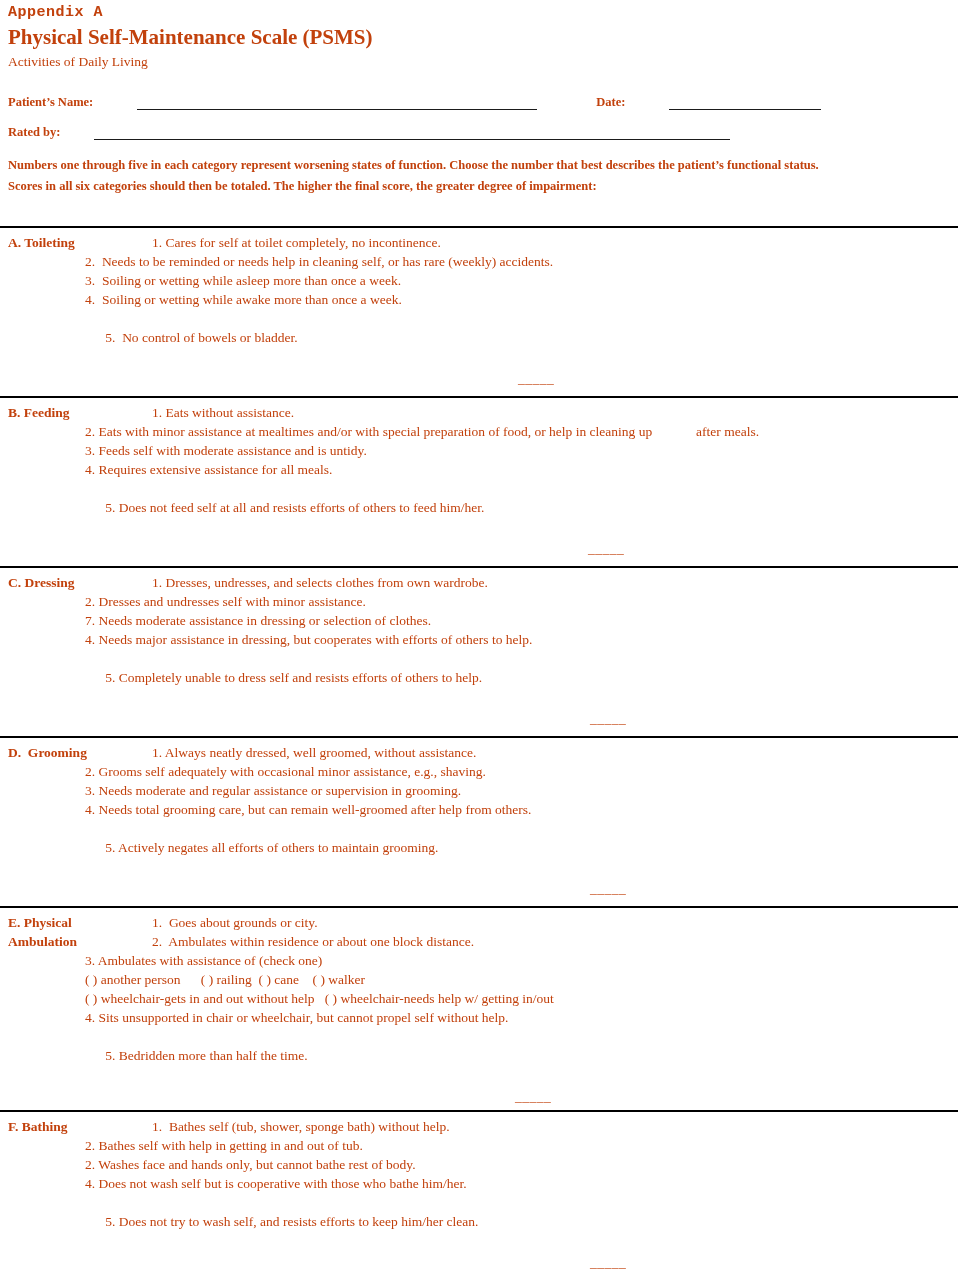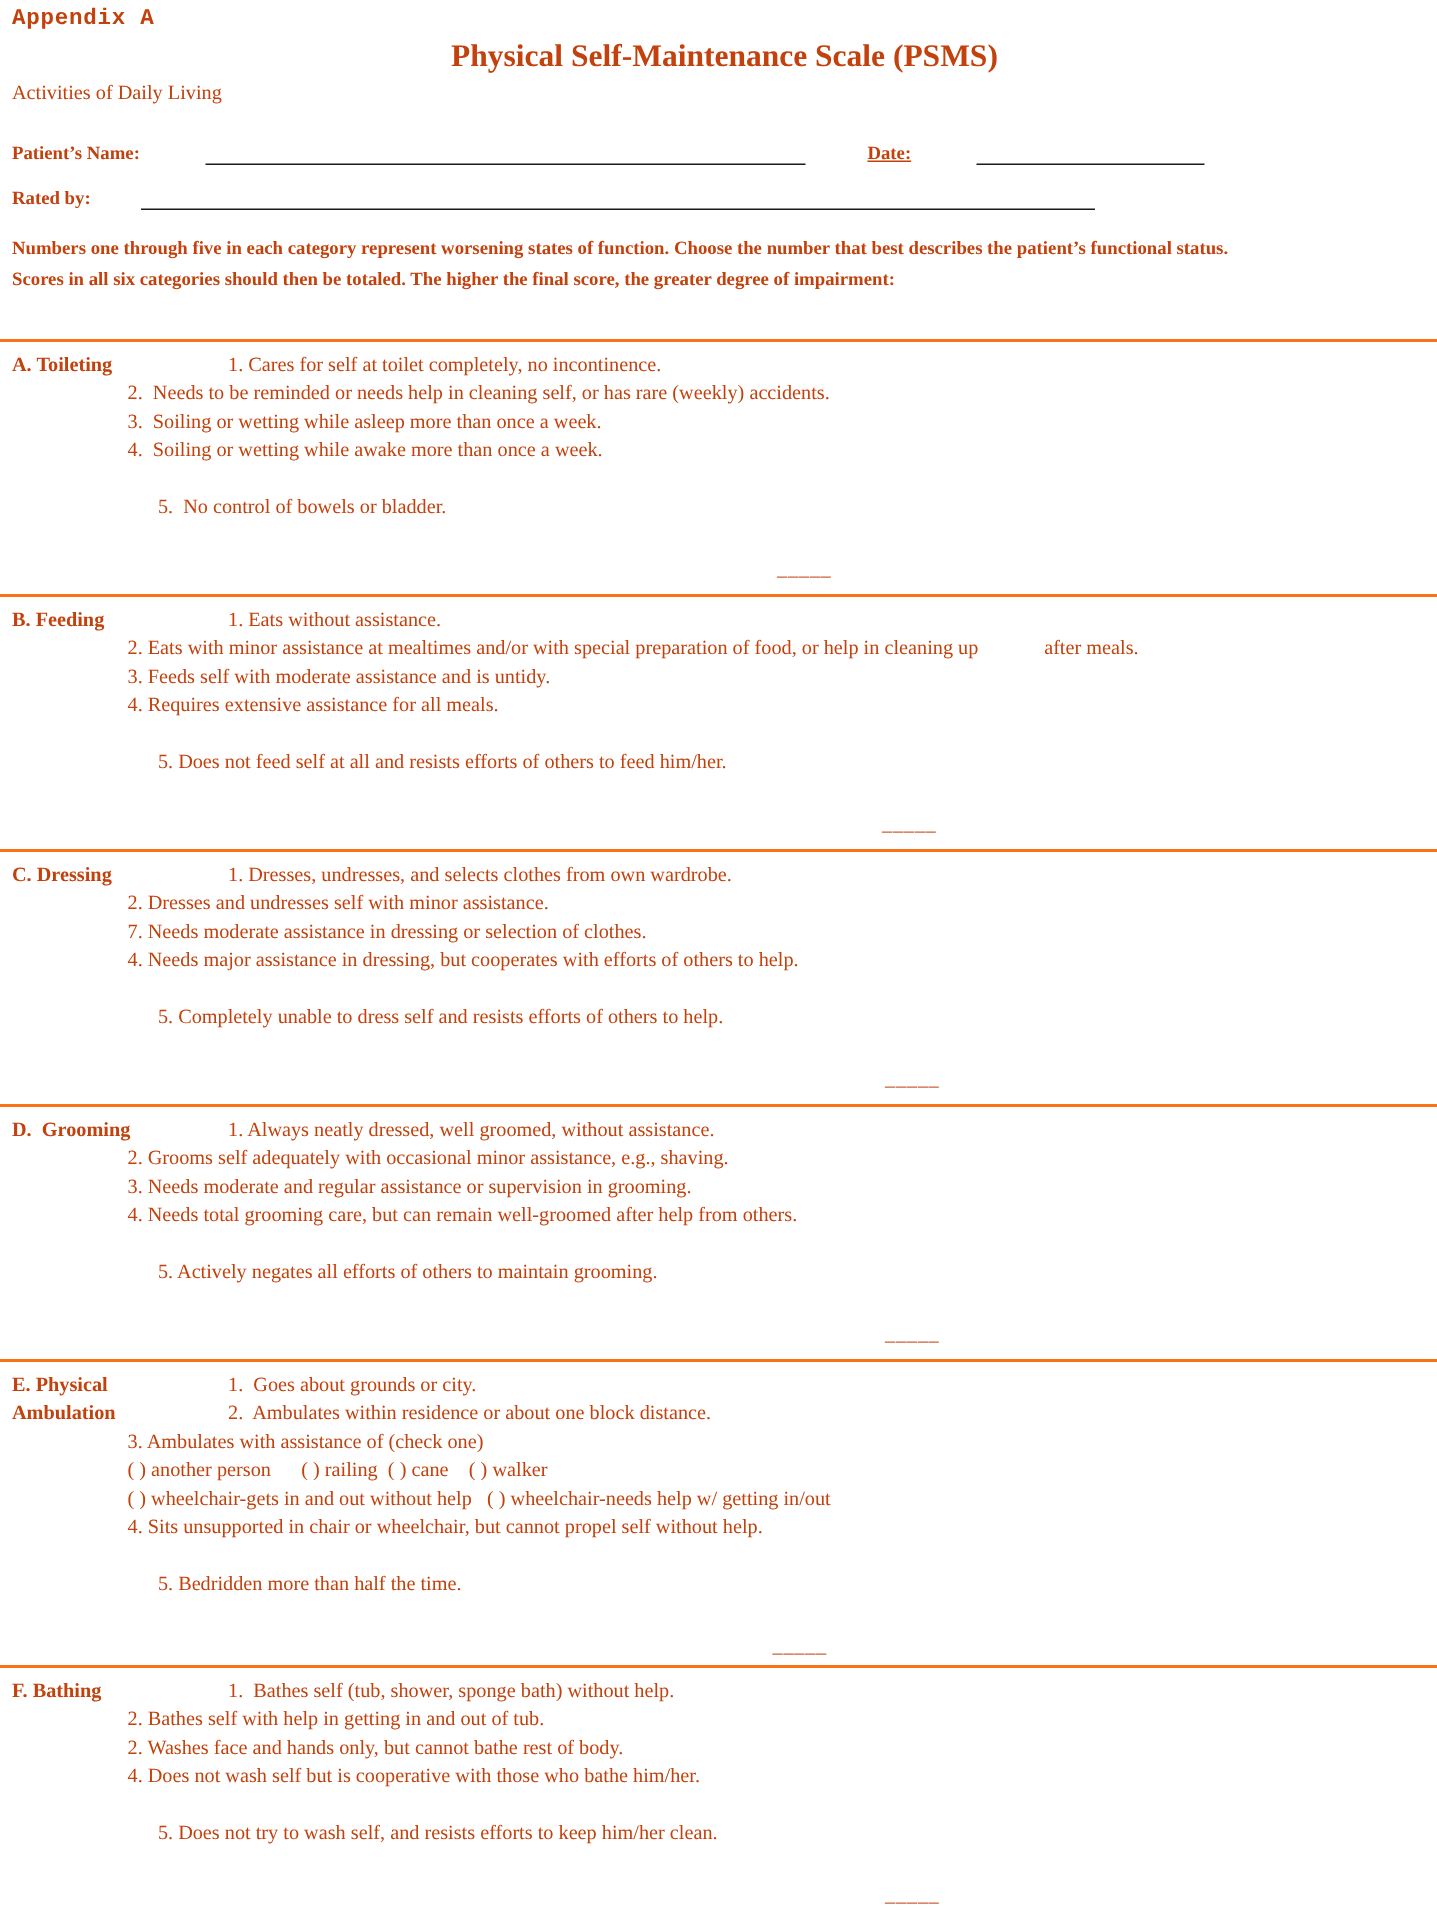--- a/index.html
+++ b/index.html
@@ -8,40 +8,40 @@
     position: relative; width: 958px; height: 1279px; background: #fff;
     font-family: "Liberation Serif", serif; color: #c2410c; overflow: hidden;
     padding-top: 4px;
   }
   .appendix {
     font-family: "Liberation Mono", monospace; font-weight: 700;
     font-size: 15px; line-height: 18px; padding-left: 8px; letter-spacing: 0.5px;
   }
   .title {
     margin: 2px 0 0 0; padding-left: 8px; font-size: 21px; font-weight: 700;
-    line-height: 27px; font-family: "Liberation Serif", serif; text-align: center;
+    line-height: 27px; font-family: "Liberation Serif", serif;
   }
   .subtitle { margin-top: 2px; padding-left: 8px; font-size: 13.5px; line-height: 18px; }
 
   .form-line { display: flex; align-items: flex-end; height: 18px; padding-left: 8px; font-size: 12.5px; }
   .patient-line { margin-top: 21px; gap: 40px; }
   .rated-line  { margin-top: 12px; gap: 30px; }
   .flabel { font-weight: 700; white-space: pre; margin-right: 4px; line-height: 16px; }
-  .date-lab { margin-left: 1px; text-decoration: underline; }
+  .date-lab { margin-left: 19px; }
   .uline { display: inline-block; border-bottom: 1.4px solid #1b1b1b; height: 15px; }
   .w-name  { width: 400px; }
   .w-date  { width: 152px; }
   .w-rated { width: 636px; }
 
   .instructions {
     margin-top: 15px; padding-left: 8px; font-weight: 700;
     font-size: 12.5px; line-height: 21px; white-space: nowrap;
   }
 
-  .section { border-top: 2px solid #f97316; margin-top: 0; padding: 5px 0 11px 0; font-size: 13.5px; line-height: 19px; }
+  .section { border-top: 2px solid #000000; margin-top: 0; padding: 5px 0 11px 0; font-size: 13.5px; line-height: 19px; }
   .section-a { margin-top: 29px; }
   .section-e { padding-bottom: 7px; }
   .section-f { padding-bottom: 0; }
   .sec-head { display: flex; }
   .sec-label { flex: 0 0 152px; padding-left: 8px; font-weight: 700; white-space: pre; }
   .sec-item1 { white-space: pre-wrap; }
   .item { margin-left: 85px; white-space: pre-wrap; font-family: Liberation Serif, serif; }
   .item.last { position: relative; }
   .score-blank { position: absolute; bottom: -3px; letter-spacing: 0.5px; white-space: pre; }
   .blank-a { left: 433px; }

